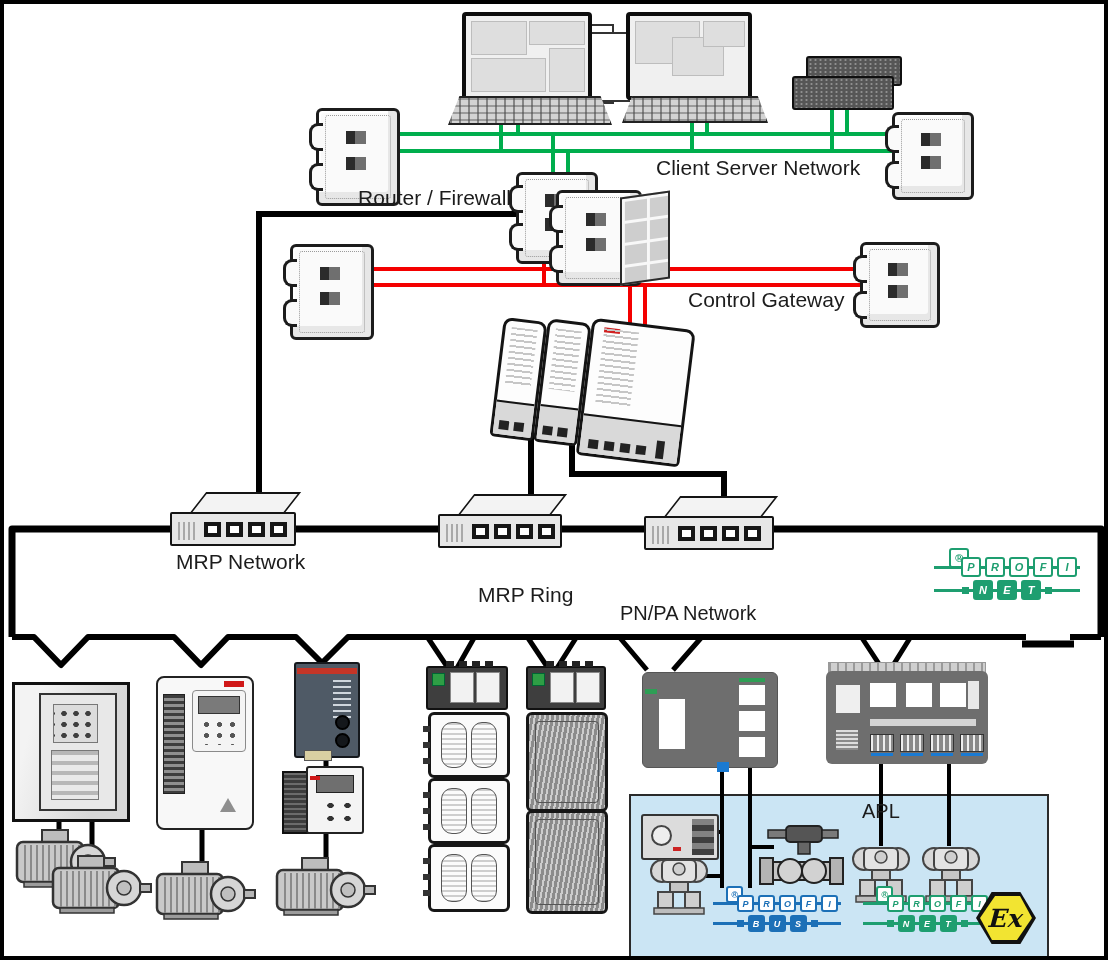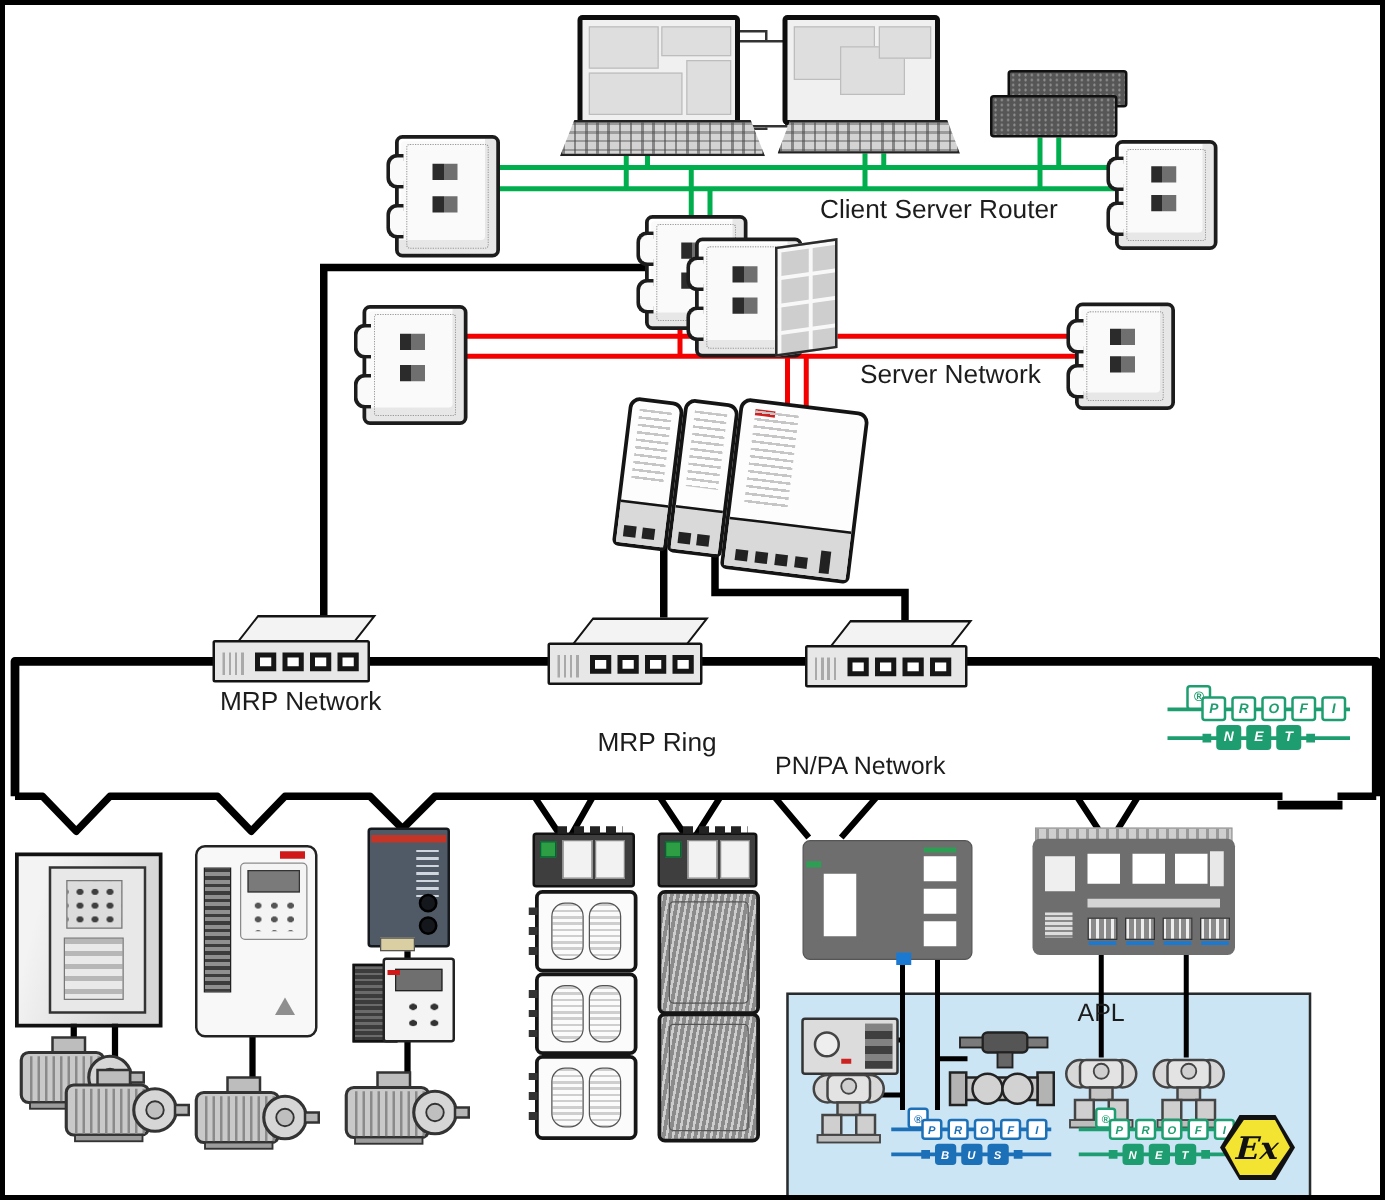--- a/index.html
+++ b/index.html
@@ -531,20 +531,21 @@
   </div>
 
   <div class="abs dev" style="left:972px;top:888px;width:60px;height:52px;z-index:4">
     <div class="hexo">
         <div class="hexi">
           <span>Ex</span>
         </div>
       </div>
   </div>
 
-  <div class="abs lbl" style="left:652px;top:152px">Client Server Router</div>
-  <div class="abs lbl" style="left:684px;top:284px">Server Network</div>
+  <div class="abs lbl" style="left:652px;top:152px">Client Server Network</div>
+  <div class="abs lbl" style="left:325px;top:182px;width:182px;text-align:right">Router / Firewall</div>
+  <div class="abs lbl" style="left:684px;top:284px">Control Gateway</div>
   <div class="abs lbl" style="left:172px;top:546px">MRP Network</div>
   <div class="abs lbl" style="left:474px;top:579px">MRP Ring</div>
   <div class="abs lbl" style="left:616px;top:598px;font-size:20px">PN/PA Network</div>
   <div class="abs lbl" style="left:858px;top:796px;font-size:20px">APL</div>
 
 </div>
 
 </body></html>

